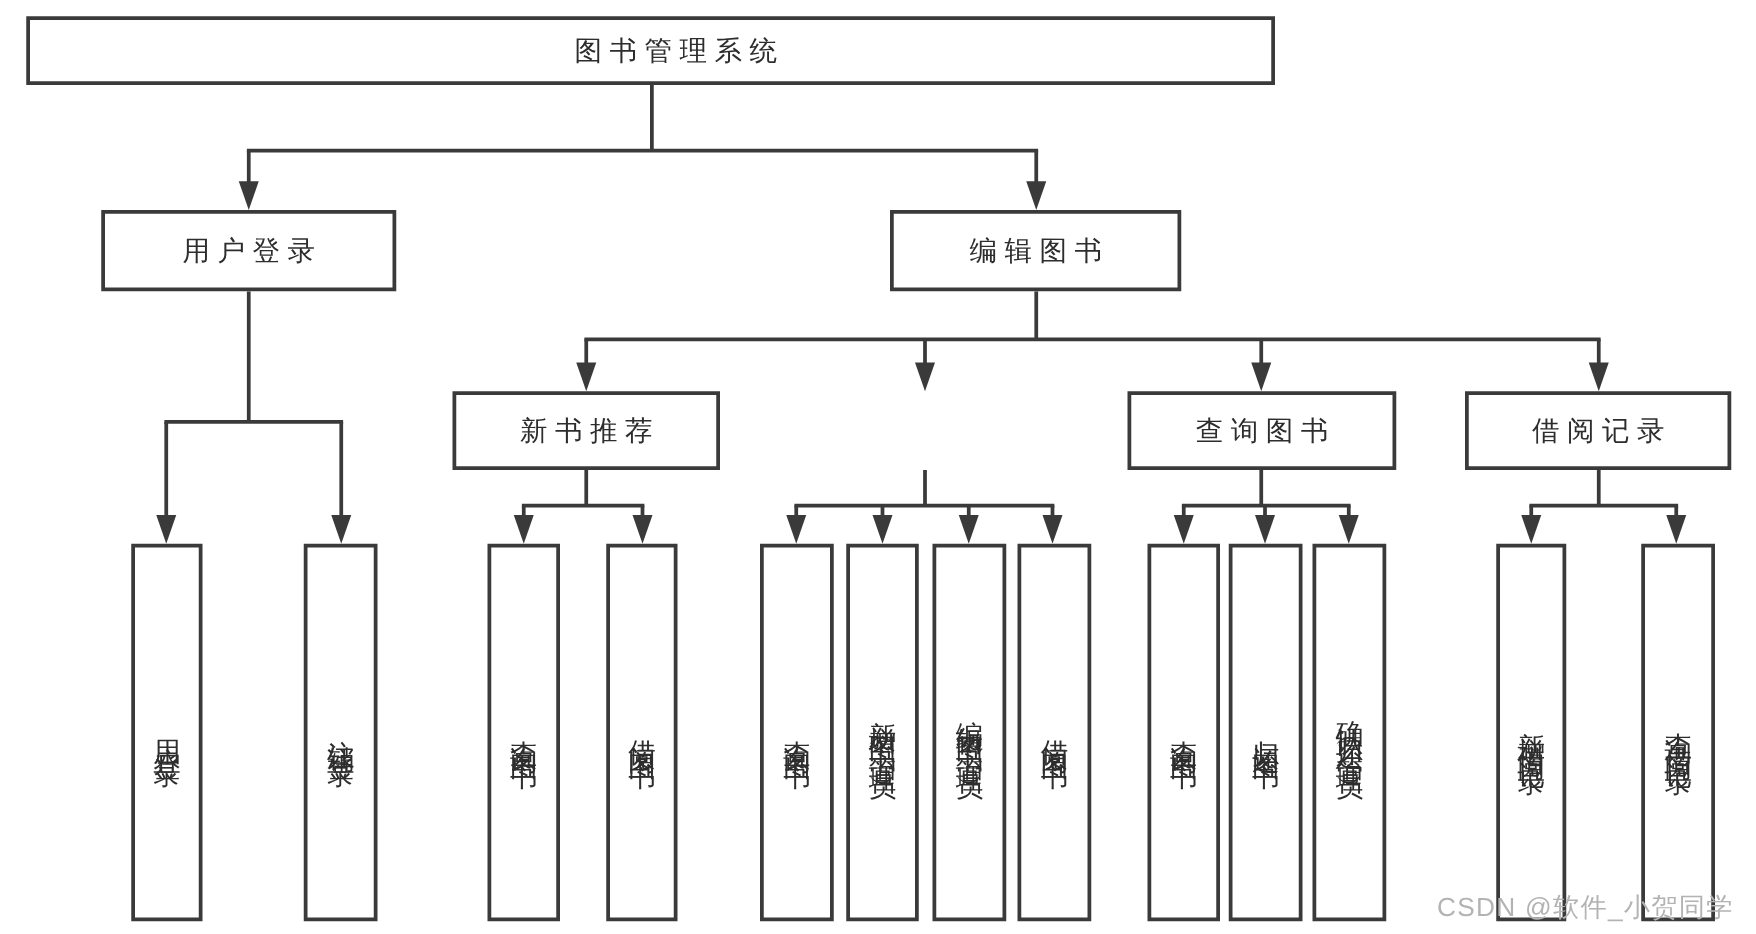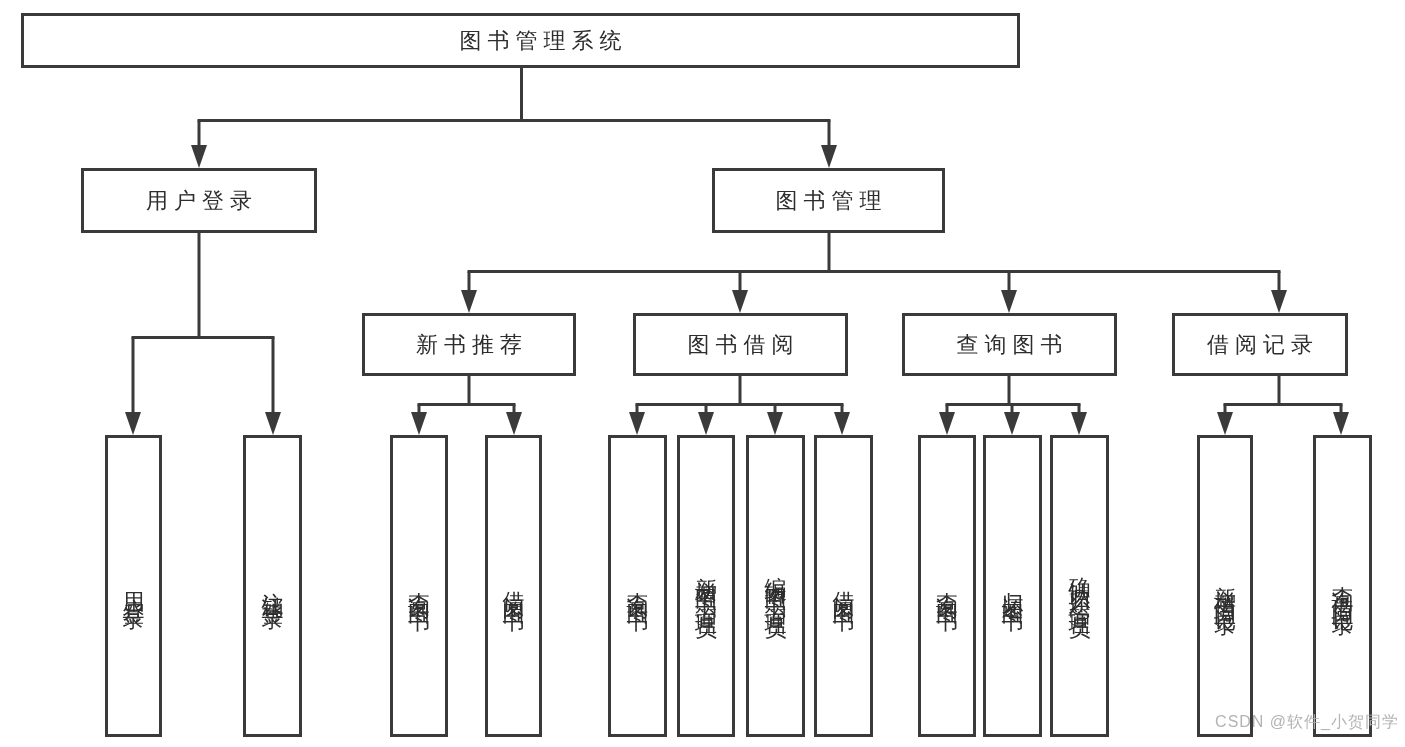--- a/index.html
+++ b/index.html
@@ -44,22 +44,22 @@
     writing-mode: vertical-rl;
     text-orientation: mixed;
     font-size: 22px;
     letter-spacing: 6px;
     line-height: 1;
     color: #2d2d2d;
   }
   .watermark {
     position: absolute;
     top: 712px;
-    right: 6px;
-    font-size: 16px;
+    right: 18px;
+    font-size: 21px;
     letter-spacing: 1px;
     color: #b3b3b3;
     white-space: nowrap;
   }
 </style>
 </head>
 <body>
 
 <div class="canvas">
 
@@ -125,26 +125,25 @@
       <polygon points="1004,412 1020,412 1012,435"></polygon>
       <polygon points="1071,412 1087,412 1079,435"></polygon>
       <polygon points="1217,412 1233,412 1225,435"></polygon>
       <polygon points="1333,412 1349,412 1341,435"></polygon>
     </g>
   </svg>
 
   <div class="node" style="left:21px; top:13px; width:999px; height:55px;padding-left:40px;">图书管理系统</div>
 
   <div class="node" style="left:81px; top:168px; width:236px; height:65px;">用户登录</div>
-  <div class="node" style="left:712px; top:168px; width:233px; height:65px;">图书管理</div>
+  <div class="node" style="left:712px; top:168px; width:233px; height:65px;">编辑图书</div>
 
   <div class="node" style="left:362px; top:313px; width:214px; height:63px;text-align:center;">新书推荐</div>
-  <div class="node" style="left:633px; top:313px; width:215px; height:63px;">图书借阅</div>
   <div class="node" style="left:902px; top:313px; width:215px; height:63px;">查询图书</div>
-  <div class="node" style="left:1172px; top:313px; width:176px; height:63px;font-family:Liberation Serif, serif;">借阅记录</div>
+  <div class="node" style="left:1172px; top:313px; width:213px; height:63px;font-family:Liberation Serif, serif;">借阅记录</div>
 
   <div class="leaf" style="left:105px; top:435px; width:57px; height:302px;">
     <span>用户登录</span>
     </div>
   <div class="leaf" style="left:243px; top:435px; width:59px; height:302px;">
     <span>注销登录</span>
     </div>
 
   <div class="leaf" style="left:390px; top:435px; width:58px; height:302px;">
     <span>查询图书</span>

